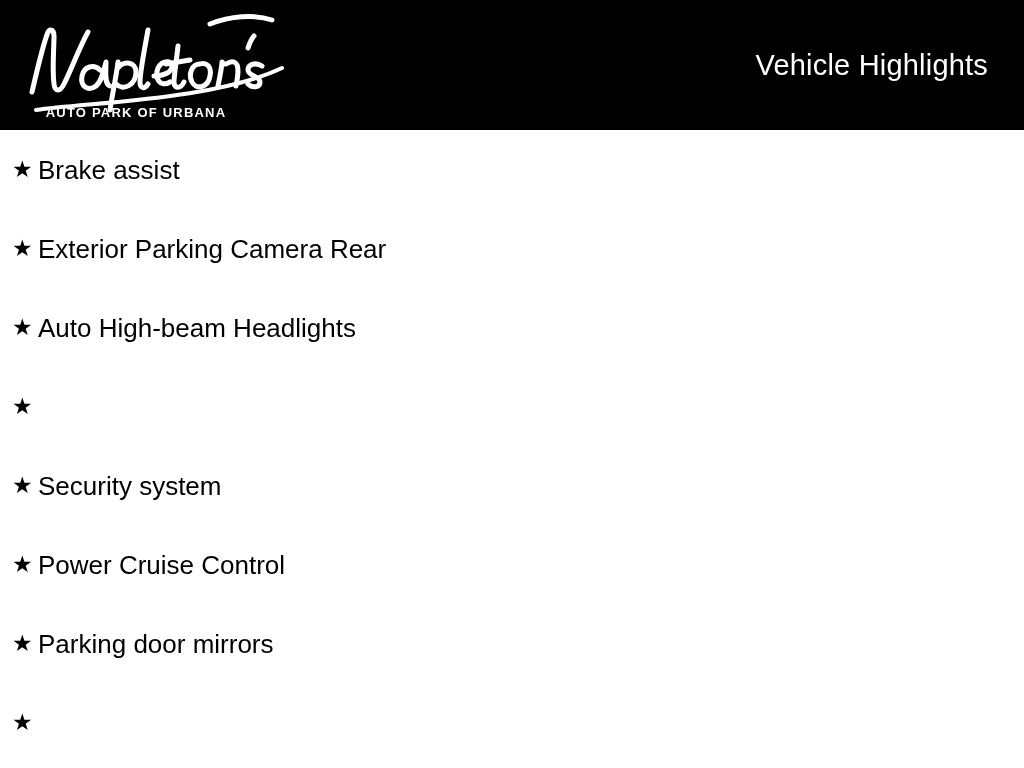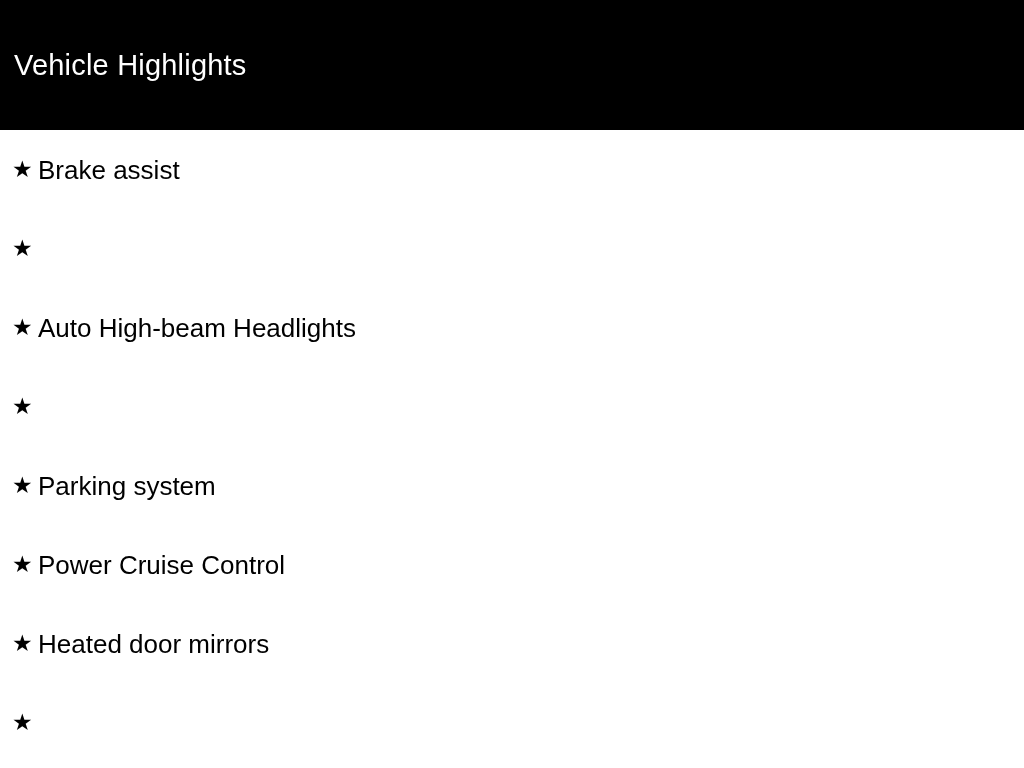--- a/index.html
+++ b/index.html
@@ -79,49 +79,81 @@
     white-space: nowrap;
   }
 </style>
 </head>
 <body>
 
 <div class="page">
 
   <div class="header">
 
+    <div class="logo">
+      <svg width="290" height="118" viewBox="0 0 290 118" xmlns="http://www.w3.org/2000/svg" aria-hidden="true">
+
+        <g fill="none" stroke="#ffffff" stroke-width="5" stroke-linecap="round" stroke-linejoin="round">
+
+          <path d="M18 86 C24 60 30 36 34 26 C36 22 40 24 40 30 C40 44 38 62 40 78 C41 86 46 86 50 78 C58 62 66 40 74 26"></path>
+
+          <path d="M86 64 C80 58 70 60 68 70 C66 80 74 86 82 80 C88 75 90 64 92 56 C92 66 90 78 96 80"></path>
+
+          <path d="M104 56 C102 72 98 90 96 104 M104 62 C110 54 122 56 122 66 C122 78 110 86 102 78"></path>
+
+          <path d="M134 24 C130 46 126 66 126 76 C126 82 130 84 134 78"></path>
+
+          <path d="M140 70 C150 70 158 66 158 60 C158 54 148 54 144 62 C140 72 146 82 156 76"></path>
+
+          <path d="M164 40 C162 58 160 70 160 76 C160 82 166 84 170 76 M152 58 L176 54"></path>
+
+          <path d="M186 58 C178 58 174 68 178 76 C182 84 194 82 196 70 C198 60 192 56 186 58 Z"></path>
+
+          <path d="M204 80 C206 70 208 60 208 56 C212 62 214 54 220 56 C226 58 224 70 222 80"></path>
+
+          <path d="M234 42 C236 36 238 32 240 30"></path>
+          <path d="M248 60 C242 56 234 58 234 64 C234 70 246 70 246 76 C246 82 238 82 234 78"></path>
+
+          <path d="M22 104 C80 96 200 94 268 62" stroke-width="4"></path>
+
+          <path d="M196 18 C216 10 240 8 258 14"></path>
+        </g>
+        <text x="122" y="111" fill="#ffffff" font-family="Liberation Sans, sans-serif" font-size="13" font-weight="bold" letter-spacing="1.2" text-anchor="middle">AUTO PARK OF URBANA</text>
+      </svg>
+    </div>
 
     <div class="header-title">Vehicle Highlights</div>
   </div>
 
   <ul class="highlights">
     <li class="highlight-item">
       <span class="star-icon">★</span>
       <span class="highlight-label">Brake assist</span>
     </li>
     <li class="highlight-item">
       <span class="star-icon">★</span>
+      <span class="highlight-label">Exterior Parking Camera Rear</span>
     </li>
     <li class="highlight-item">
       <span class="star-icon">★</span>
       <span class="highlight-label">Auto High-beam Headlights</span>
     </li>
     <li class="highlight-item">
       <span class="star-icon">★</span>
     </li>
     <li class="highlight-item">
       <span class="star-icon">★</span>
-      <span class="highlight-label">Parking system</span>
+      <span class="highlight-label">Security system</span>
     </li>
     <li class="highlight-item">
       <span class="star-icon">★</span>
       <span class="highlight-label">Power Cruise Control</span>
     </li>
     <li class="highlight-item">
       <span class="star-icon">★</span>
-      <span class="highlight-label">Heated door mirrors</span>
+      <span class="highlight-label">Parking door mirrors</span>
     </li>
     <li class="highlight-item">
       <span class="star-icon">★</span>
     </li>
   </ul>
 
 </div>
 
 </body></html>

